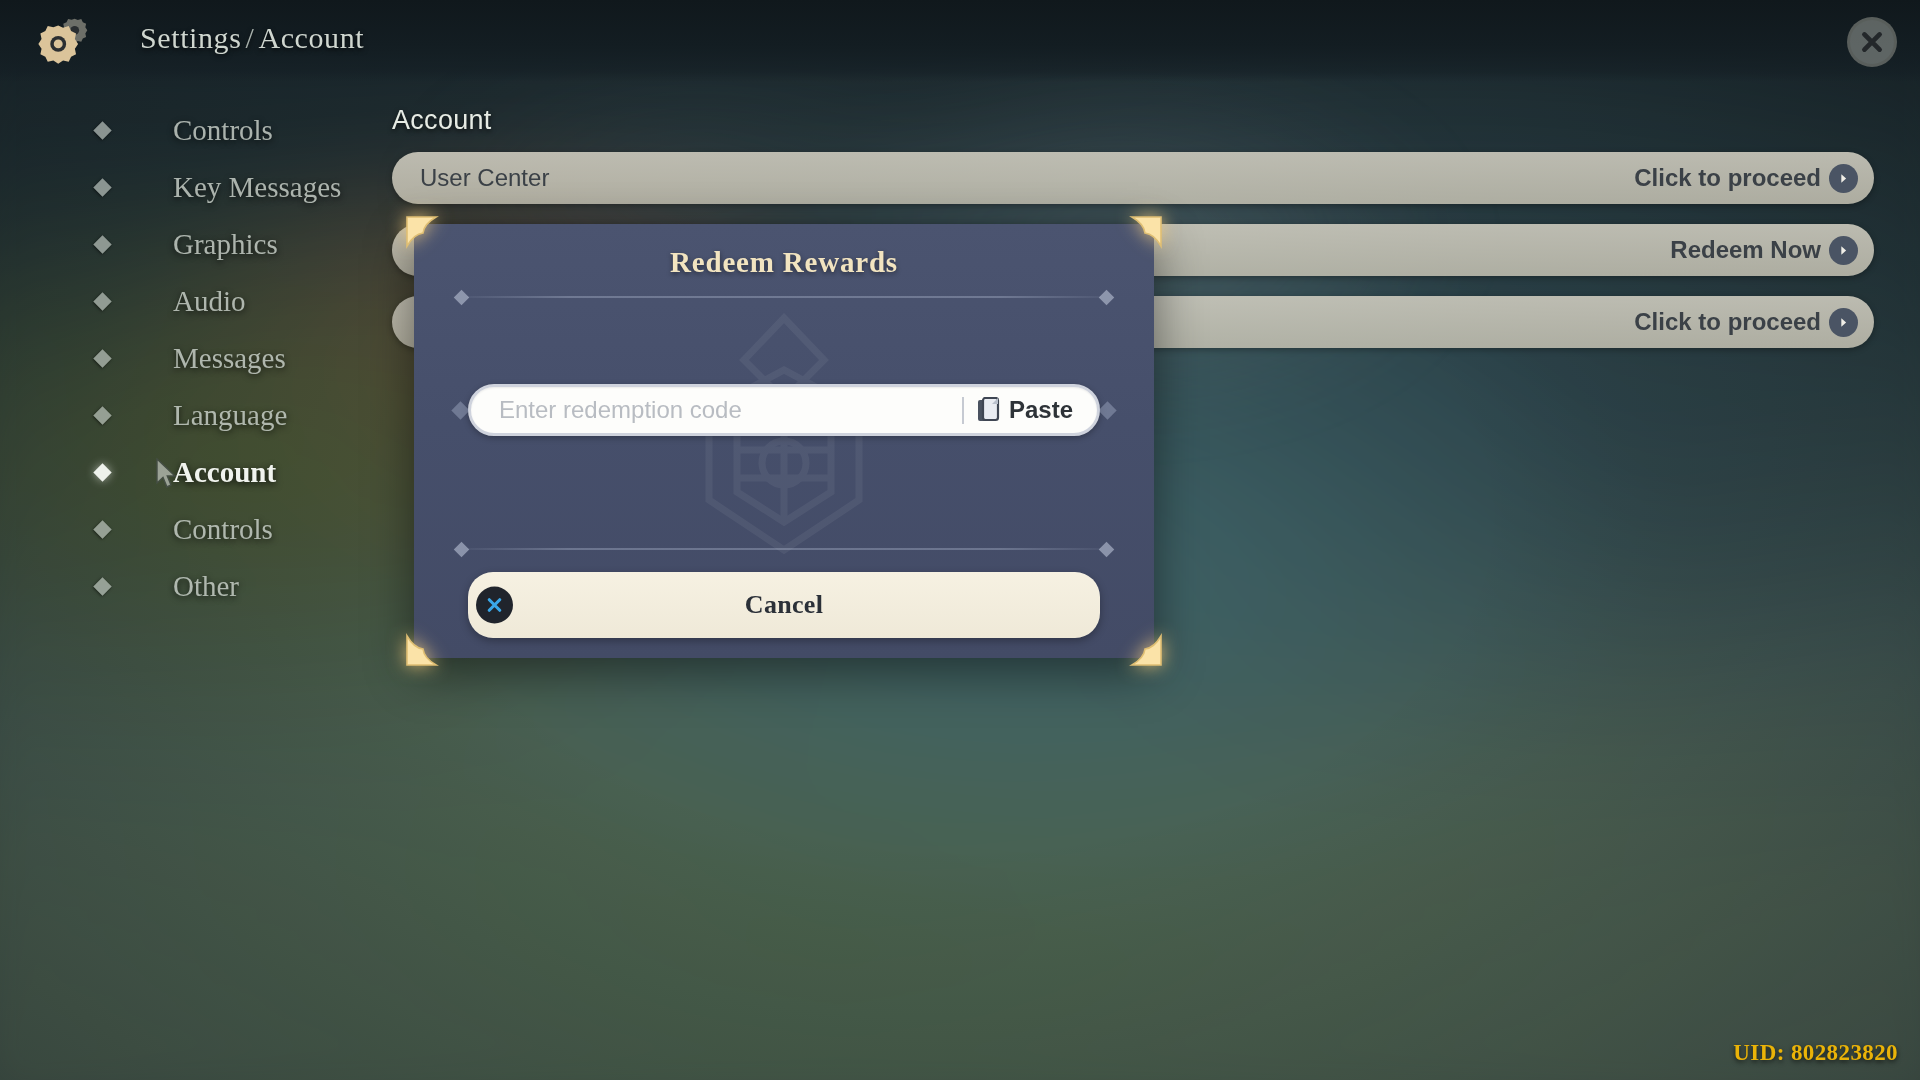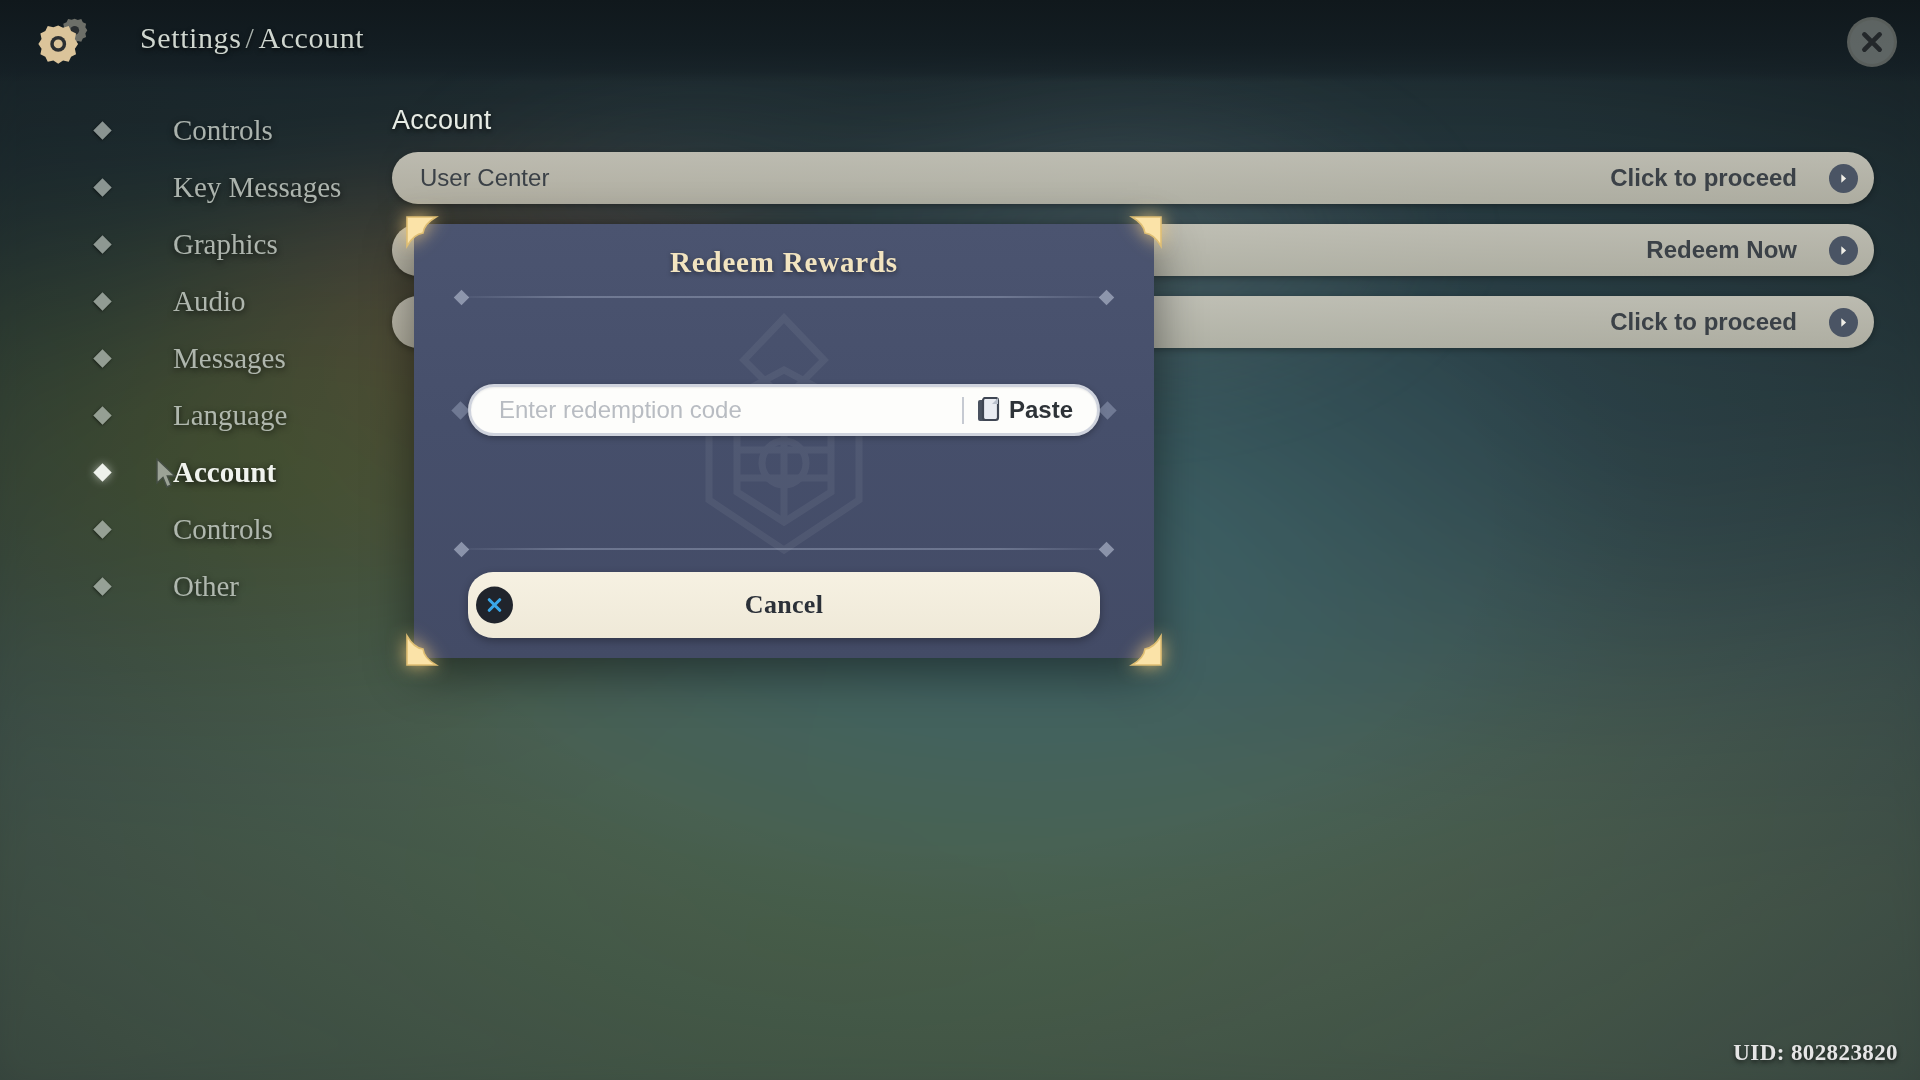--- a/index.html
+++ b/index.html
@@ -149,42 +149,42 @@
     box-shadow: 0 2px 6px rgba(0,0,0,.30);
   }
   .acct-row-label {
     font-size: 24px;
     color: #3b4147;
     font-family: "Liberation Sans", sans-serif;
     white-space: nowrap;
   }
   .acct-row-right {
     margin-left: auto;
-    display: flex; align-items: center; gap: 32px;
+    display: flex; align-items: center; gap: 8px;
   }
   .acct-row-action {
     font-size: 24px;
     color: #3b4147;
     font-family: "Liberation Sans", sans-serif;
     font-weight: bold;
     white-space: nowrap;
   }
   .acct-chevron {
     width: 29px; height: 29px; border-radius: 50%;
     background: #4a5464;
     display: flex; align-items: center; justify-content: center;
     flex: 0 0 auto;
   }
   .acct-chevron svg { width: 13px; height: 13px; }
 
   
   #uid {
     position: absolute; right: 22px; bottom: 14px;
     font-size: 23px;
-    color: #e5e5e5;
+    color: #eab308;
     font-weight: bold;
     text-shadow: 0 2px 5px rgba(0,0,0,.7);
     font-family: "Liberation Serif", serif;
     letter-spacing: .4px;
   }
 
   
   #modal {
     position: absolute;
     left: 414px; top: 224px;

